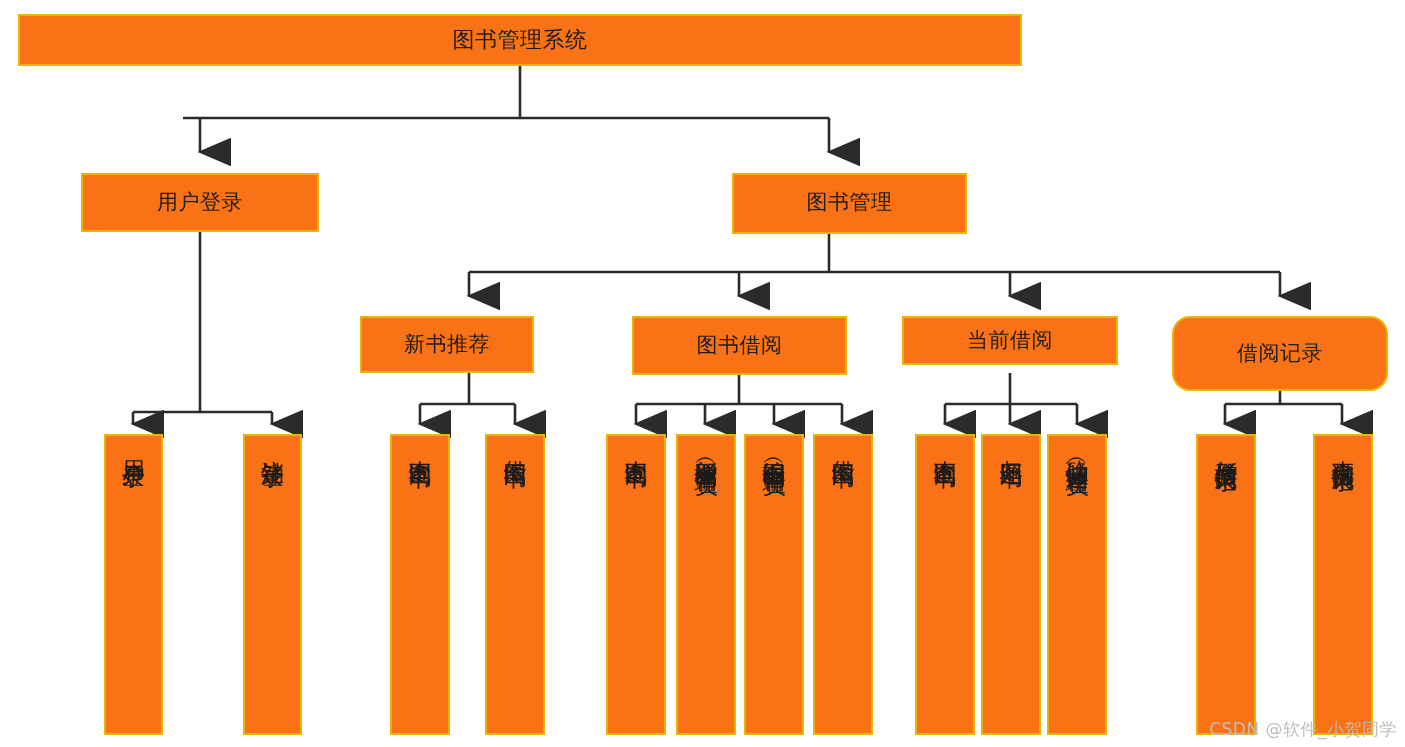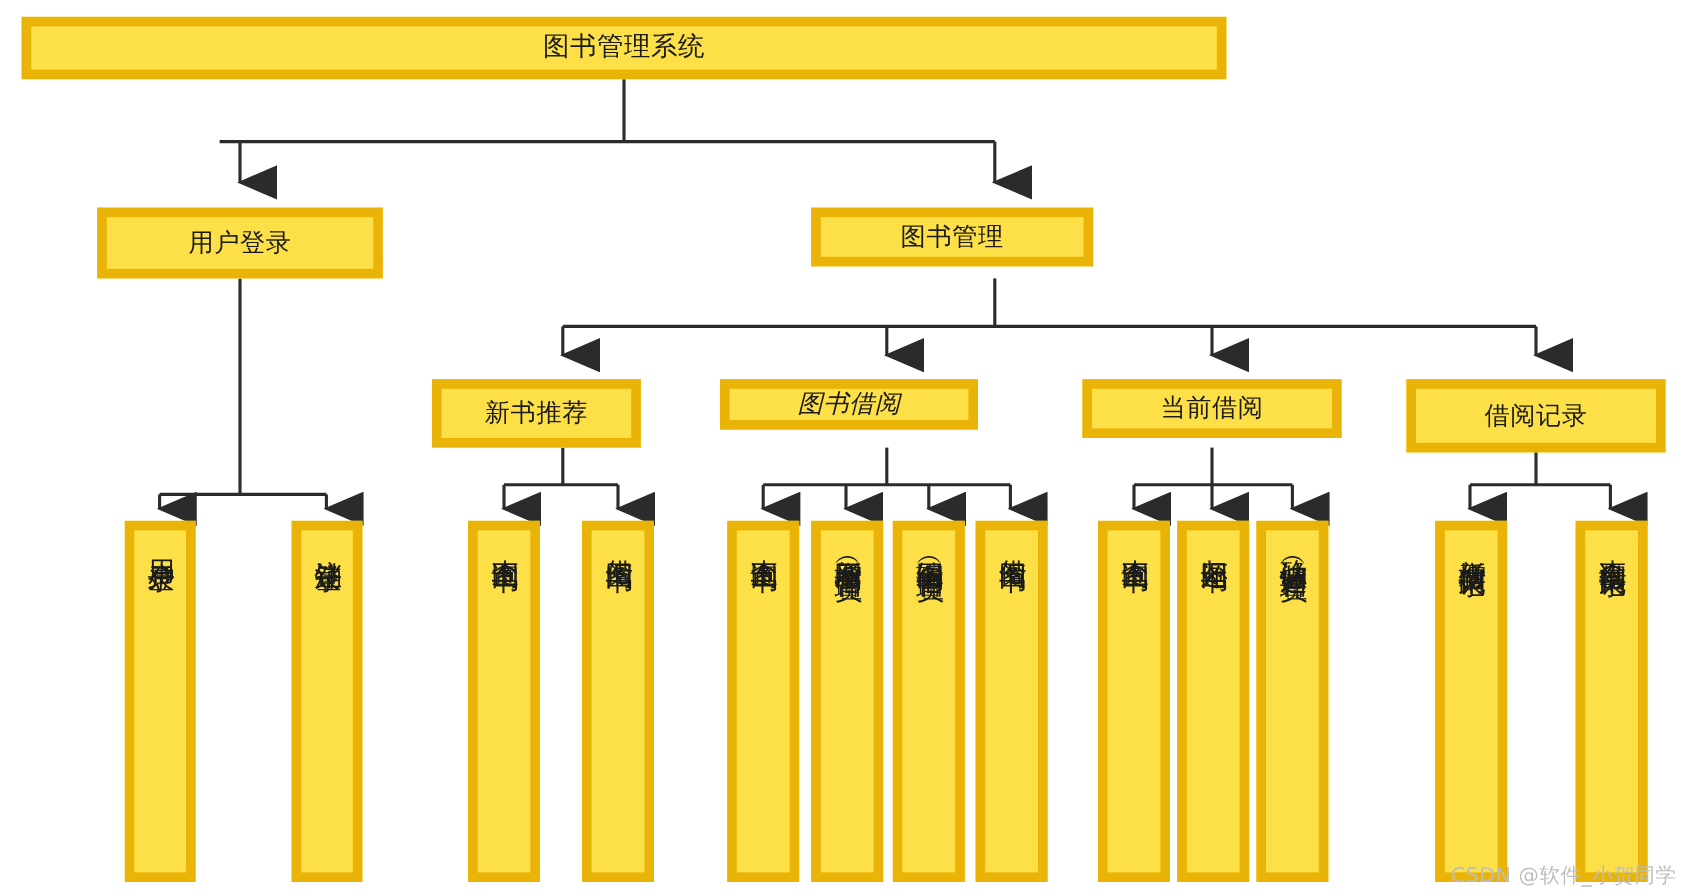--- a/index.html
+++ b/index.html
@@ -21,22 +21,22 @@
     position: absolute;
     left: 0;
     top: 0;
     width: 1405px;
     height: 747px;
     pointer-events: none;
   }
   .node {
     position: absolute;
     box-sizing: border-box;
-    background: #fde047;
-    border: 8px solid #eab308;
+    background: #f97316;
+    border: 2px solid #eab308;
     display: flex;
     align-items: center;
     justify-content: center;
     overflow: hidden;
   }
   .node-label {
     color: #1b1b1b;
     text-align: center;
     line-height: 1.12;
     letter-spacing: 0.5px;
@@ -127,34 +127,34 @@
     </g>
   </svg>
 
   <div class="node horizontal root" style="left:18px; top:14px; width:1004px; height:52px;">
     <span class="node-label">图书管理系统</span>
   </div>
 
   <div class="node horizontal" style="left:81px; top:173px; width:238px; height:59px;">
     <span class="node-label">用户登录</span>
   </div>
-  <div class="node horizontal" style="left:676px; top:173px; width:235px; height:49px;">
+  <div class="node horizontal" style="left:732px; top:173px; width:235px; height:61px;font-family:Liberation Mono, monospace;">
     <span class="node-label">图书管理</span>
   </div>
 
   <div class="node horizontal" style="left:360px; top:316px; width:174px; height:57px;">
     <span class="node-label">新书推荐</span>
   </div>
-  <div class="node horizontal" style="left:600px; top:316px; width:215px; height:42px;font-style:italic;">
+  <div class="node horizontal" style="left:632px; top:316px; width:215px; height:59px;">
     <span class="node-label">图书借阅</span>
   </div>
   <div class="node horizontal" style="left:902px; top:316px; width:216px; height:49px;">
     <span class="node-label">当前借阅</span>
   </div>
-  <div class="node horizontal" style="left:1172px; top:316px; width:216px; height:61px;">
+  <div class="node horizontal" style="left:1172px; top:316px; width:216px; height:75px;border-radius:18px;">
     <span class="node-label">借阅记录</span>
   </div>
 
   <div class="node vertical" style="left:104px; top:434px; width:59px; height:301px;">
     <span class="node-label">用户登录</span>
   </div>
   <div class="node vertical" style="left:243px; top:434px; width:59px; height:301px;">
     <span class="node-label">注销登录</span>
   </div>
 

